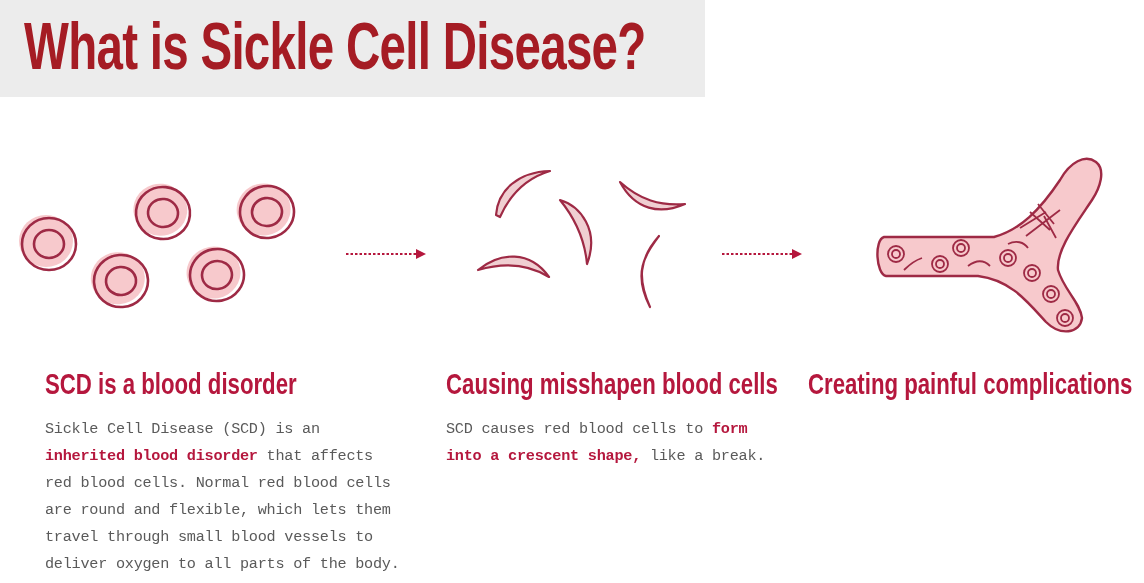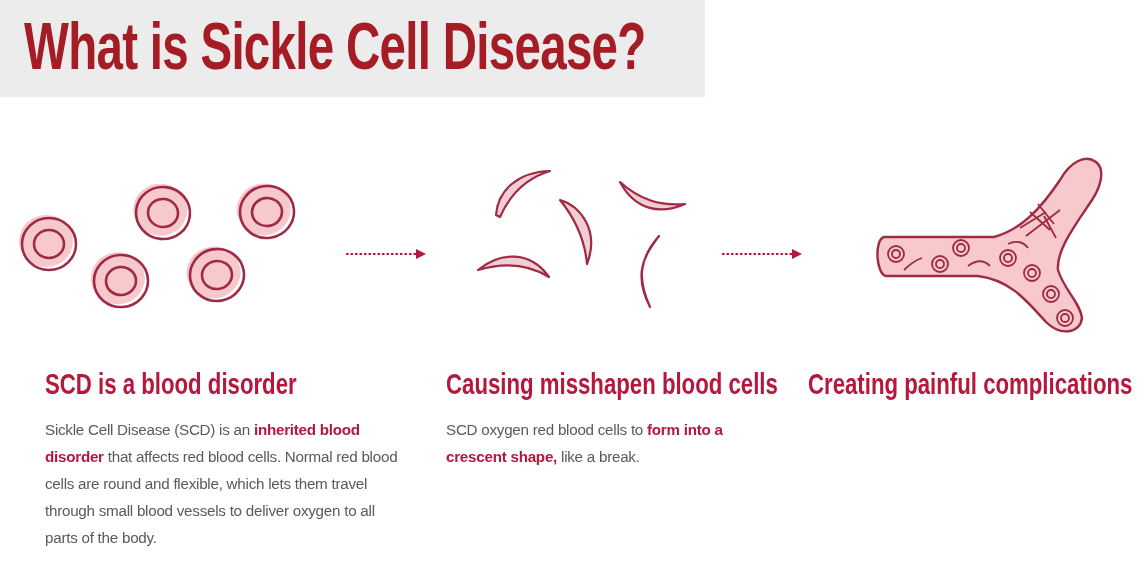--- a/index.html
+++ b/index.html
@@ -19,21 +19,21 @@
   .illus { position: absolute; }
   .arrow { position: absolute; }
   .col { position: absolute; top: 364px; }
   .col h2 {
     font-family: "Liberation Sans", sans-serif; font-weight: bold;
     font-size: 30px; line-height: 40px; color: #b5173d; white-space: nowrap;
     transform: scaleX(0.74); transform-origin: left top;
   }
   .col p {
     margin-top: 12px;
-    font-family: Liberation Sans, sans-serif; font-size: 15.2px; line-height: 27px;
+    font-family: Liberation Mono, monospace; font-size: 15.2px; line-height: 27px;
     color: #5a5a5a; letter-spacing: -0.25px;
   }
   .col p b { color: #b5173d; font-weight: bold; }
   .col1 { left: 17px; width: 360px; margin-left: 28px; }
   .col2 { left: 431px; width: 340px; margin-left: 15px; }
   .col3 { left: 808px; width: 336px; }
 </style>
 </head>
 <body>
 
@@ -99,18 +99,18 @@
   </g>
 </svg>
 
 <div class="col col1">
   <h2>SCD is a blood disorder</h2>
   <p><span>Sickle Cell Disease (SCD) is an </span><b>inherited blood disorder</b><span> that affects red blood cells. Normal red blood cells are round and flexible, which lets them travel through small blood vessels to deliver oxygen to all parts of the body.</span></p>
 </div>
 
 <div class="col col2">
   <h2>Causing misshapen blood cells</h2>
-  <p><span>SCD oxygen red blood cells to </span><b>form into a crescent shape,</b><span> like a break.</span></p>
+  <p><span>SCD causes red blood cells to </span><b>form into a crescent shape,</b><span> like a break.</span></p>
 </div>
 
 <div class="col col3">
   <h2>Creating painful complications</h2>
 </div>
 
 </body></html>

